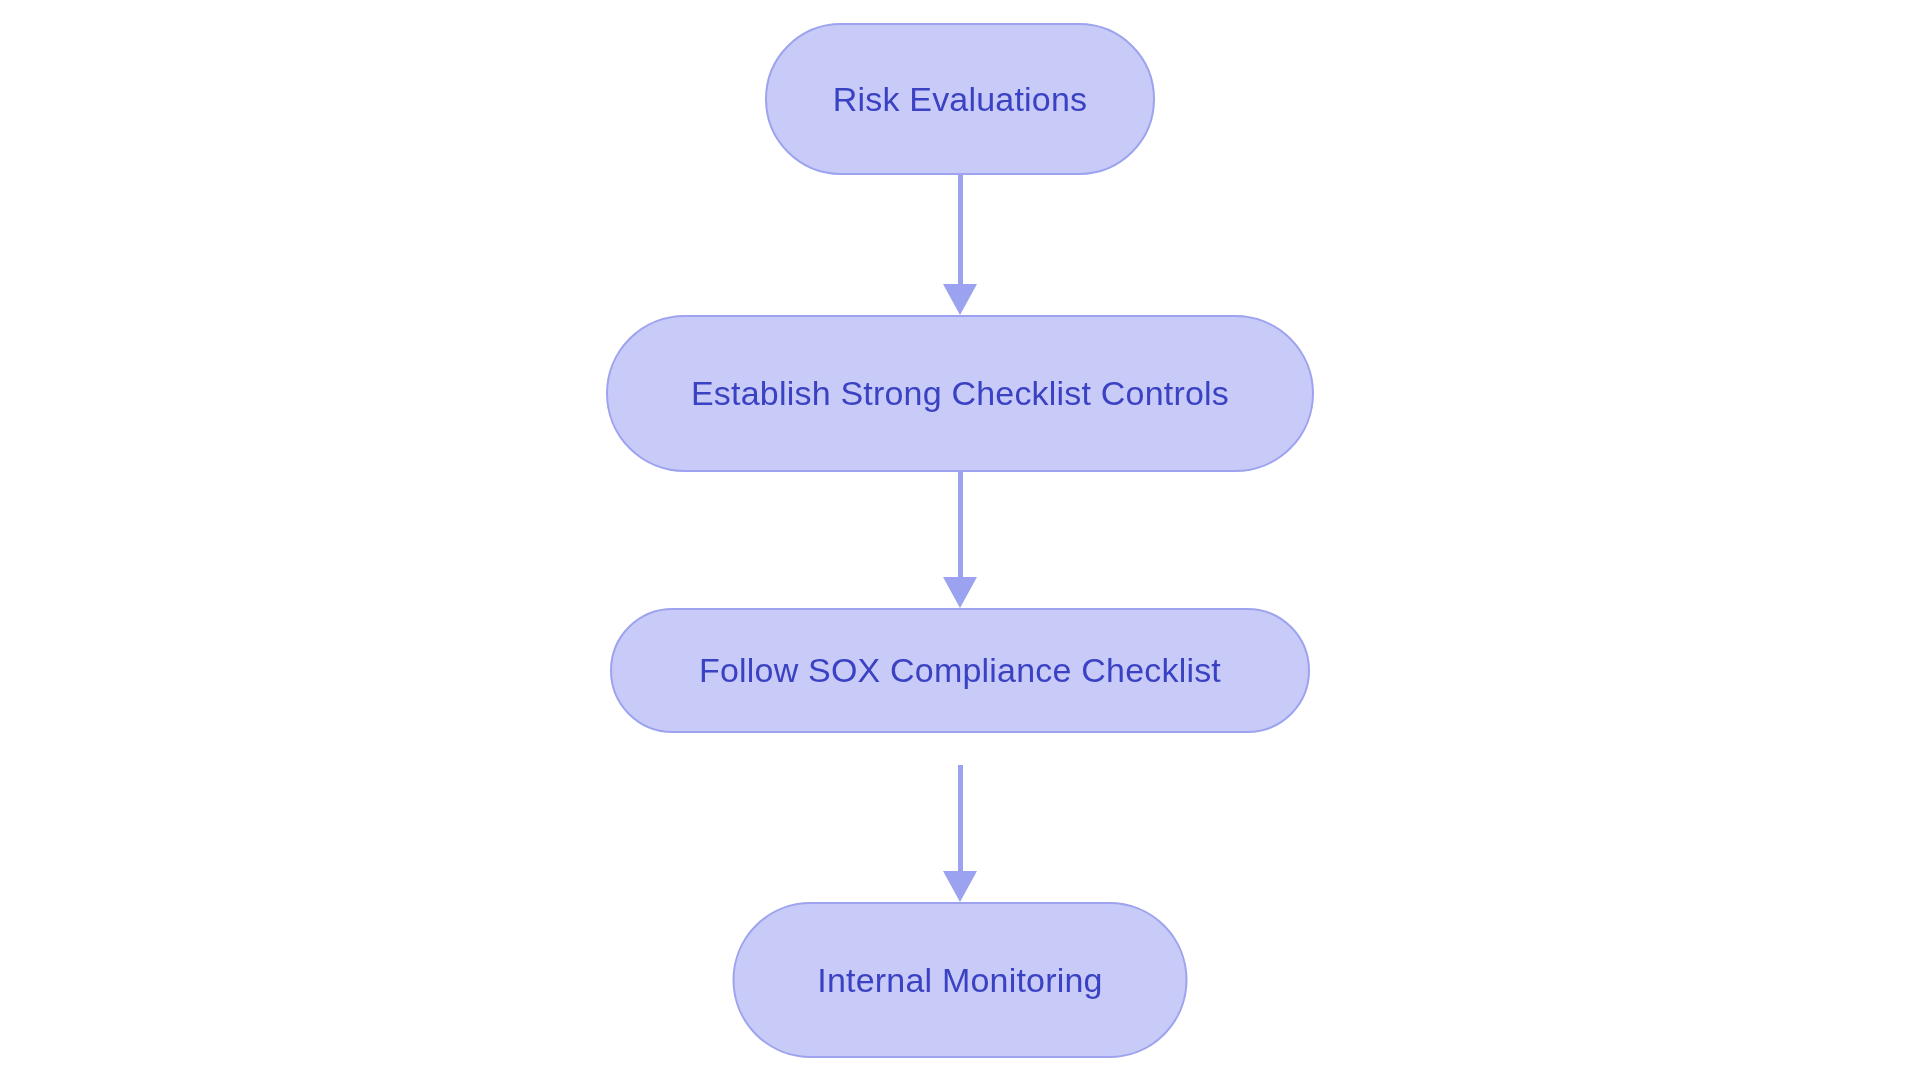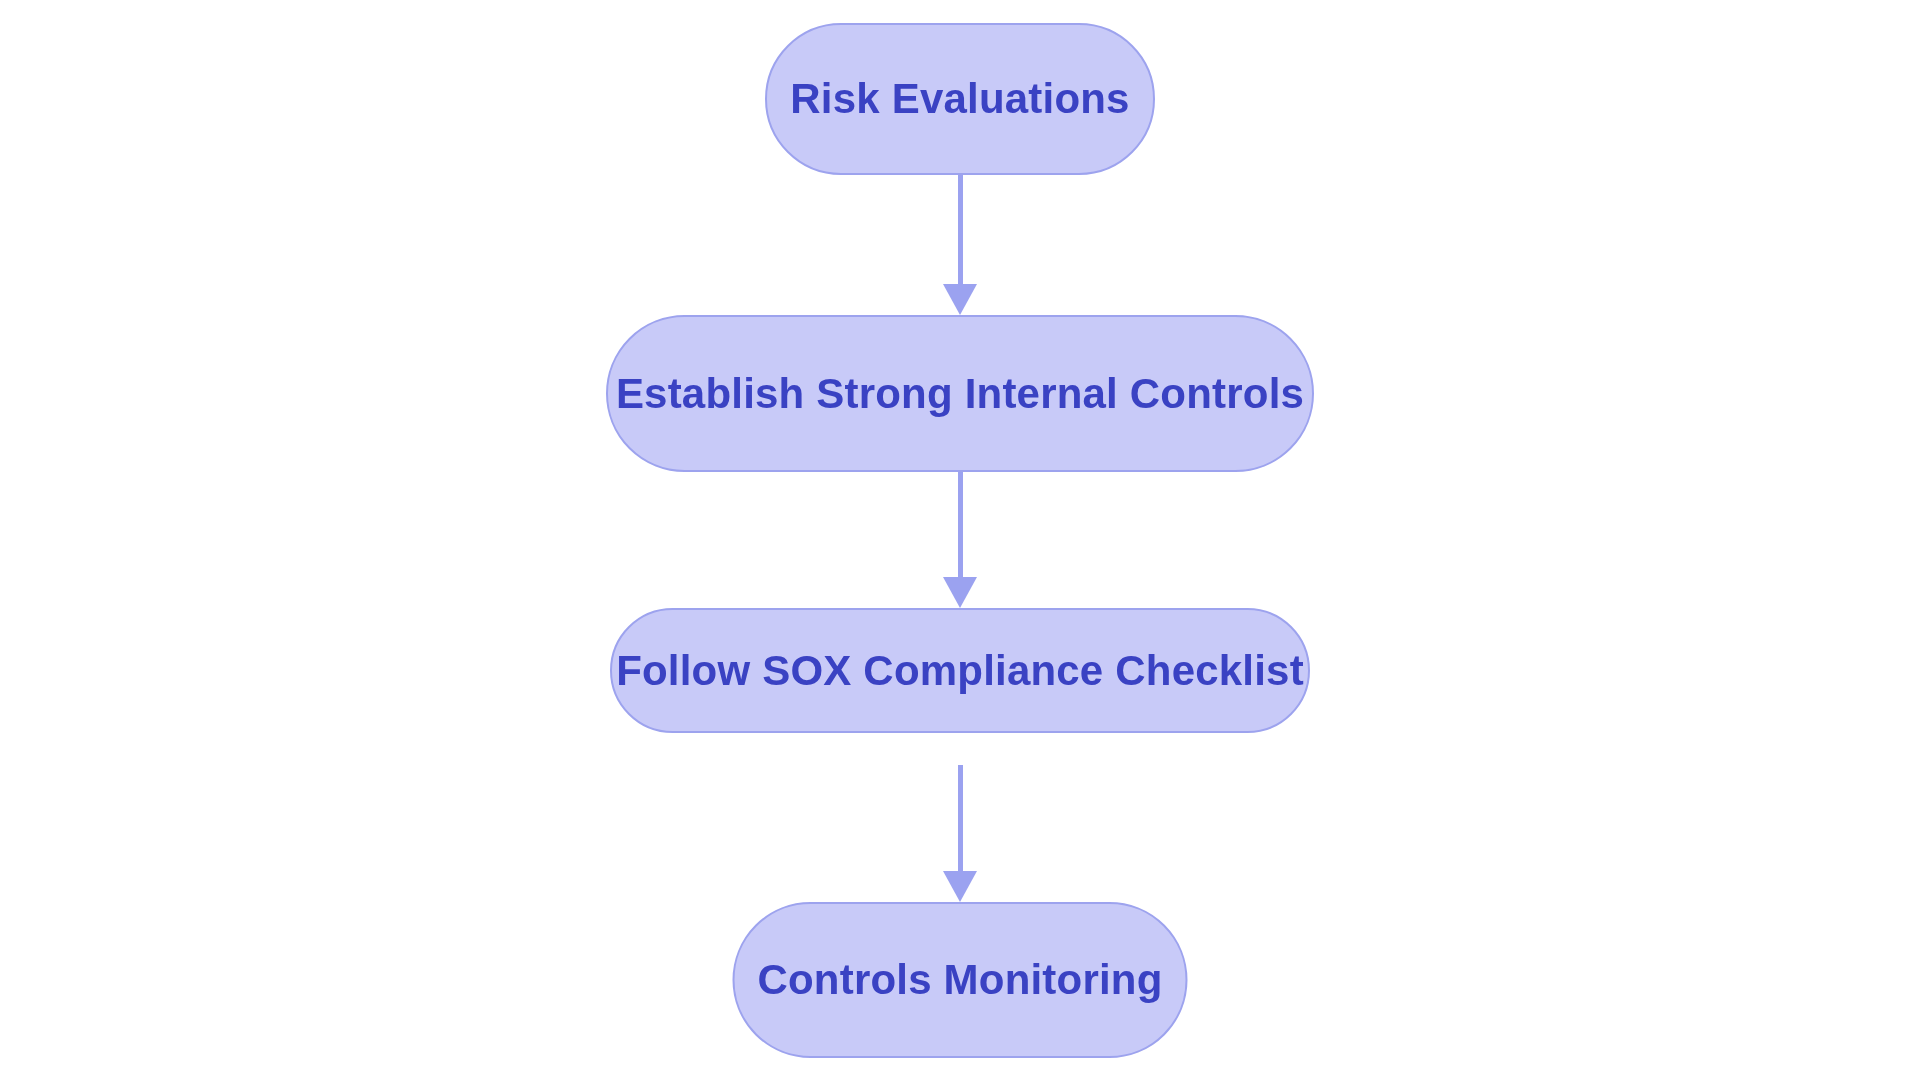--- a/index.html
+++ b/index.html
@@ -23,25 +23,24 @@
     left: 50%;
     transform: translateX(-50%);
     box-sizing: border-box;
     background: var(--node-fill, #c8caf8);
     border: 2px solid var(--node-border, #9da3ee);
     border-radius: 100px;
     display: flex;
     align-items: center;
     justify-content: center;
     color: var(--node-text, #3a42c3);
-    font-size: 42px;
+    font-size: 34px;
     letter-spacing: 0.2px;
     text-align: center;
     white-space: nowrap;
-    font-weight: bold;
   }
   .node-1 { top: 23px;  width: 390px; height: 152px; }
   .node-2 { top: 315px; width: 708px; height: 157px; }
   .node-3 { top: 608px; width: 700px; height: 125px; }
   .node-4 { top: 902px; width: 455px; height: 156px; }
 
   .flow-arrow {
     position: absolute;
     left: 50%;
     transform: translateX(-50%);
@@ -76,34 +75,34 @@
   <div class="flow-node node-1">
     <span>Risk Evaluations</span>
   </div>
 
   <div class="flow-arrow arrow-1">
     <div class="arrow-line"></div>
     <div class="arrow-head"></div>
   </div>
 
   <div class="flow-node node-2">
-    <span>Establish Strong Internal Controls</span>
+    <span>Establish Strong Checklist Controls</span>
   </div>
 
   <div class="flow-arrow arrow-2">
     <div class="arrow-line"></div>
     <div class="arrow-head"></div>
   </div>
 
   <div class="flow-node node-3">
     <span>Follow SOX Compliance Checklist</span>
   </div>
 
   <div class="flow-arrow arrow-3">
     <div class="arrow-line"></div>
     <div class="arrow-head"></div>
   </div>
 
   <div class="flow-node node-4">
-    <span>Controls Monitoring</span>
+    <span>Internal Monitoring</span>
   </div>
 
 </div>
 
 </body></html>

